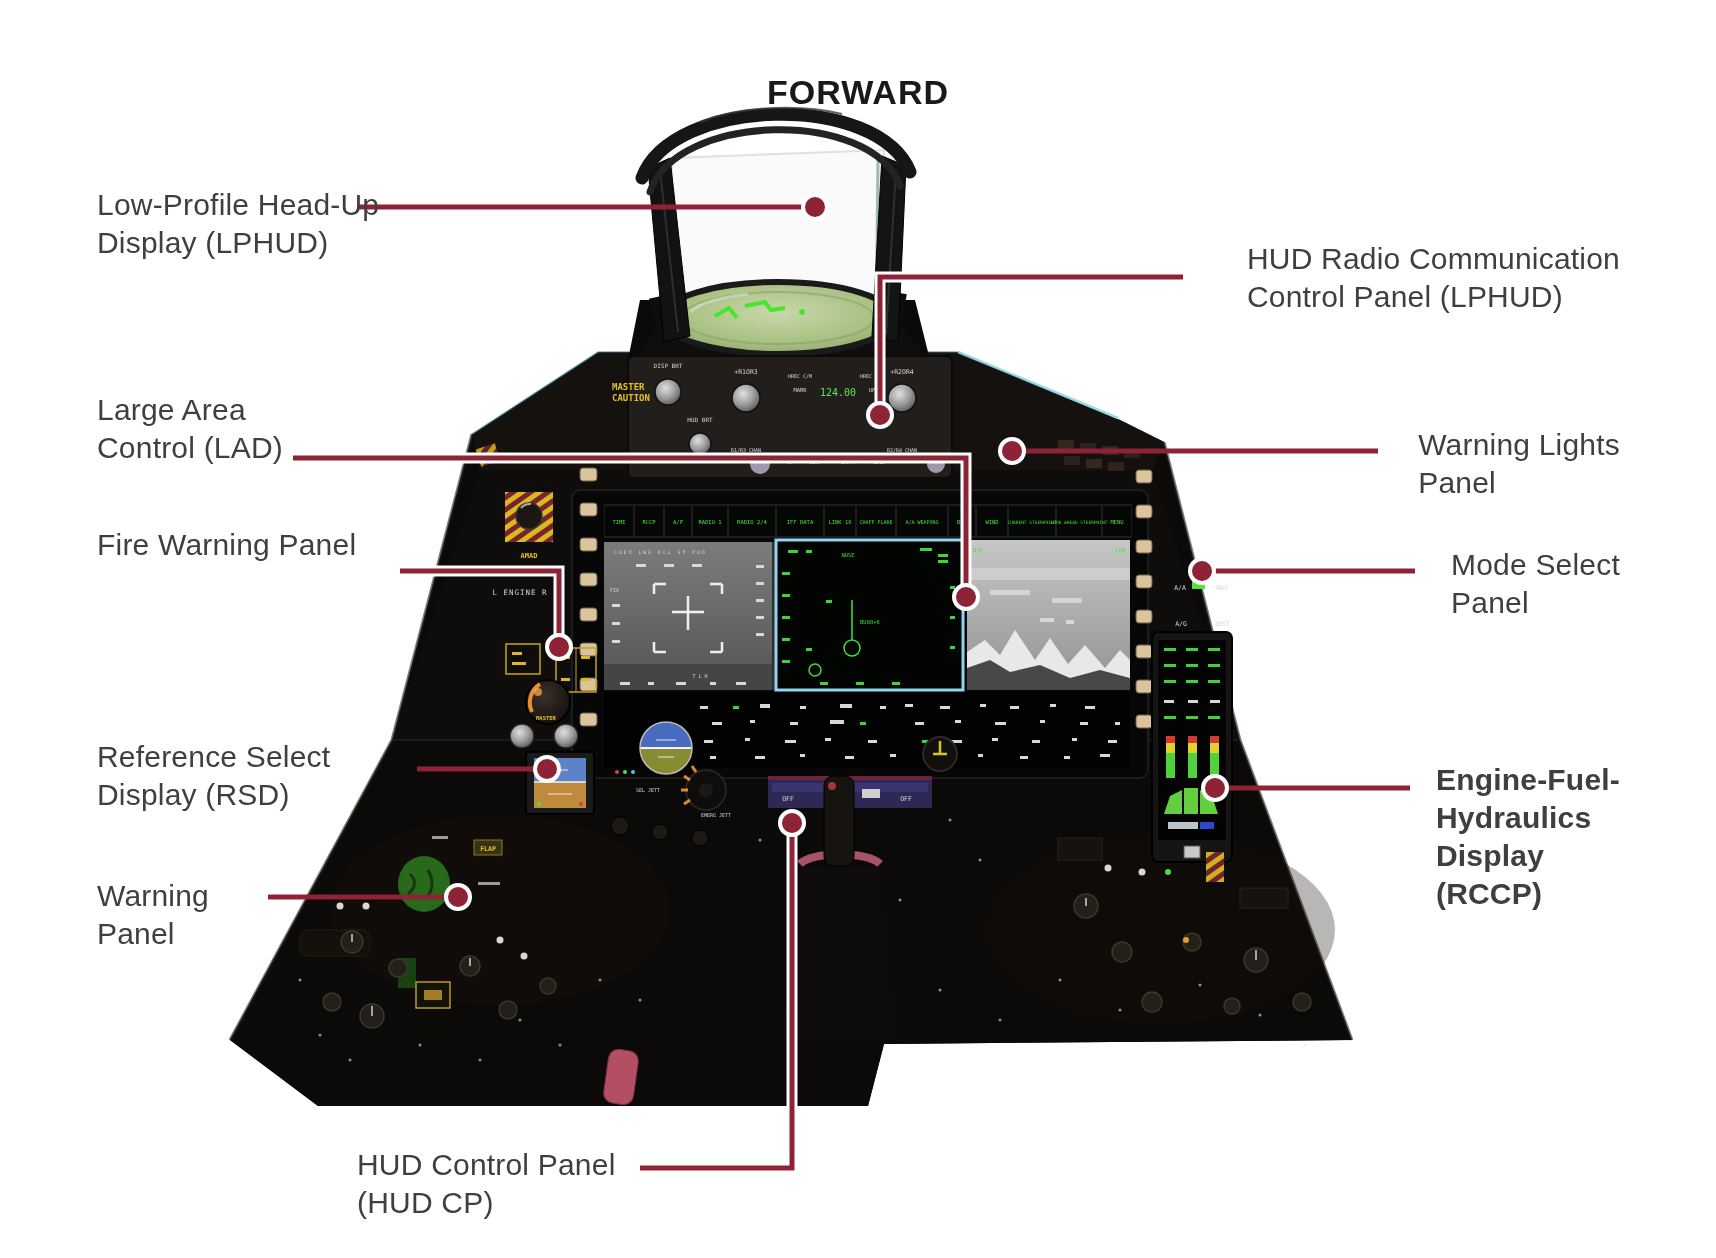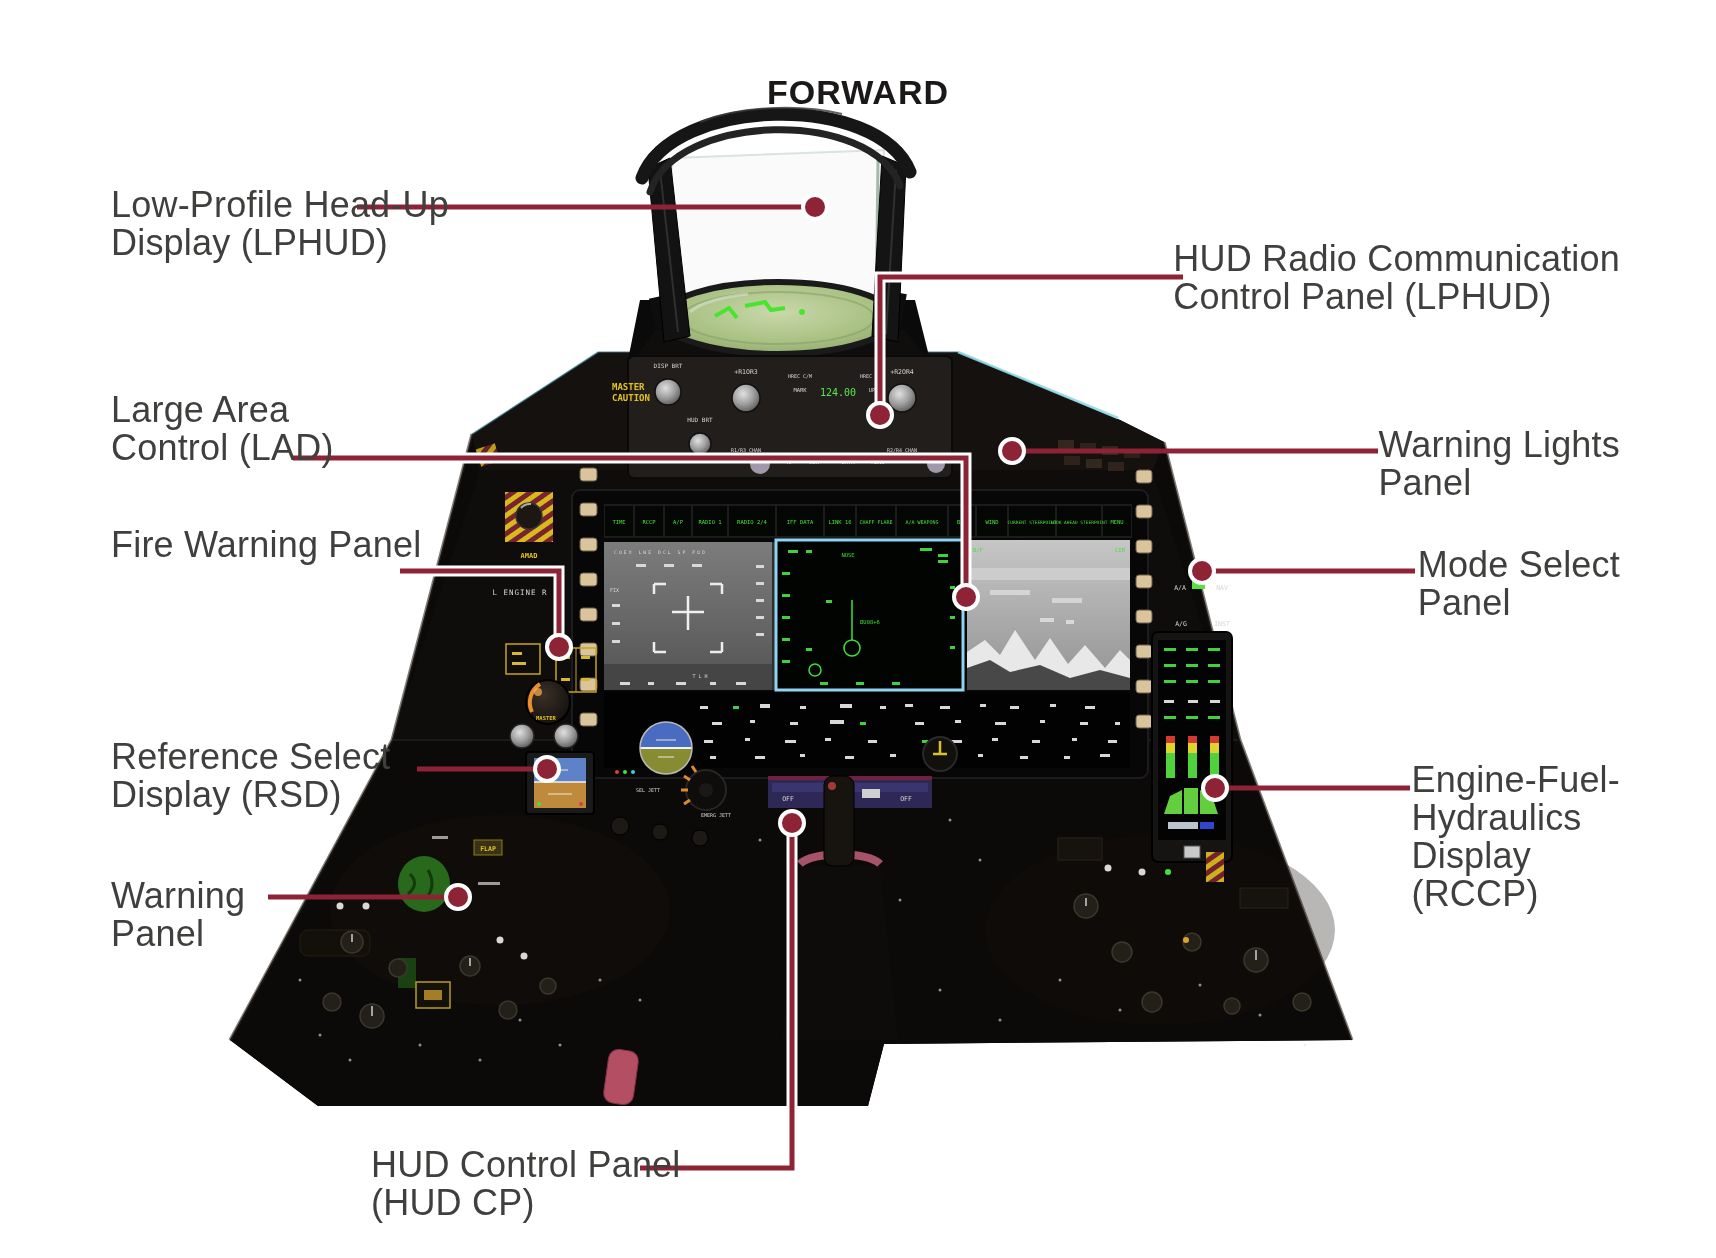--- a/index.html
+++ b/index.html
@@ -1,20 +1,20 @@
 <!DOCTYPE html>
 <html><head>
 <meta charset="utf-8">
 <style>
   html,body{margin:0;padding:0;background:#ffffff;}
   .page{position:relative;width:1716px;height:1258px;background:#ffffff;overflow:hidden;
         font-family:"Liberation Sans","DejaVu Sans",sans-serif;}
   .page-title{position:absolute;left:0;right:0;top:34px;text-align:center;
         font-size:34px;font-weight:700;letter-spacing:1px;color:#1b1818;margin-top:39px;}
-  .callout{position:absolute;font-size:36px;line-height:38px;color:#3f3f3e;letter-spacing:0.2px;margin-left:14px;}
+  .callout{position:absolute;font-size:30px;line-height:38px;color:#3f3f3e;letter-spacing:0.2px;}
   .callout.right{text-align:left;}
   .cl-line{display:block;white-space:nowrap;}
   svg{position:absolute;left:0;top:0;}
   .lline{fill:none;stroke:#8F2336;stroke-width:5px;}
   .lcase{fill:none;stroke:#ffffff;stroke-width:11px;}
   .ldot{fill:#8F2336;stroke:#ffffff;stroke-width:4px;}
   .tg{fill:#46e03c;font-family:"DejaVu Sans Mono","Liberation Mono",monospace;}
   .tgb{fill:#5ae84f;font-family:"DejaVu Sans Mono","Liberation Mono",monospace;}
   .tw{fill:#d6d6d6;font-family:"DejaVu Sans Mono","Liberation Mono",monospace;}
   .ty{fill:#e3c21f;font-family:"DejaVu Sans Mono","Liberation Mono",monospace;font-weight:bold;}
@@ -580,21 +580,21 @@
   <div class="callout right" style="right:96px;top:546px;">
     <span class="cl-line">Mode Select</span>
     <span class="cl-line">Panel</span>
   </div>
 
   <div class="callout" style="left:97px;top:738px;">
     <span class="cl-line">Reference Select</span>
     <span class="cl-line">Display (RSD)</span>
   </div>
 
-  <div class="callout right" style="right:96px;top:761px;">
+  <div class="callout right" style="right:96px;top:761px;font-weight:bold;">
     <span class="cl-line">Engine-Fuel-</span>
     <span class="cl-line">Hydraulics</span>
     <span class="cl-line">Display</span>
     <span class="cl-line">(RCCP)</span>
   </div>
 
   <div class="callout" style="left:97px;top:877px;">
     <span class="cl-line">Warning</span>
     <span class="cl-line">Panel</span>
   </div>

